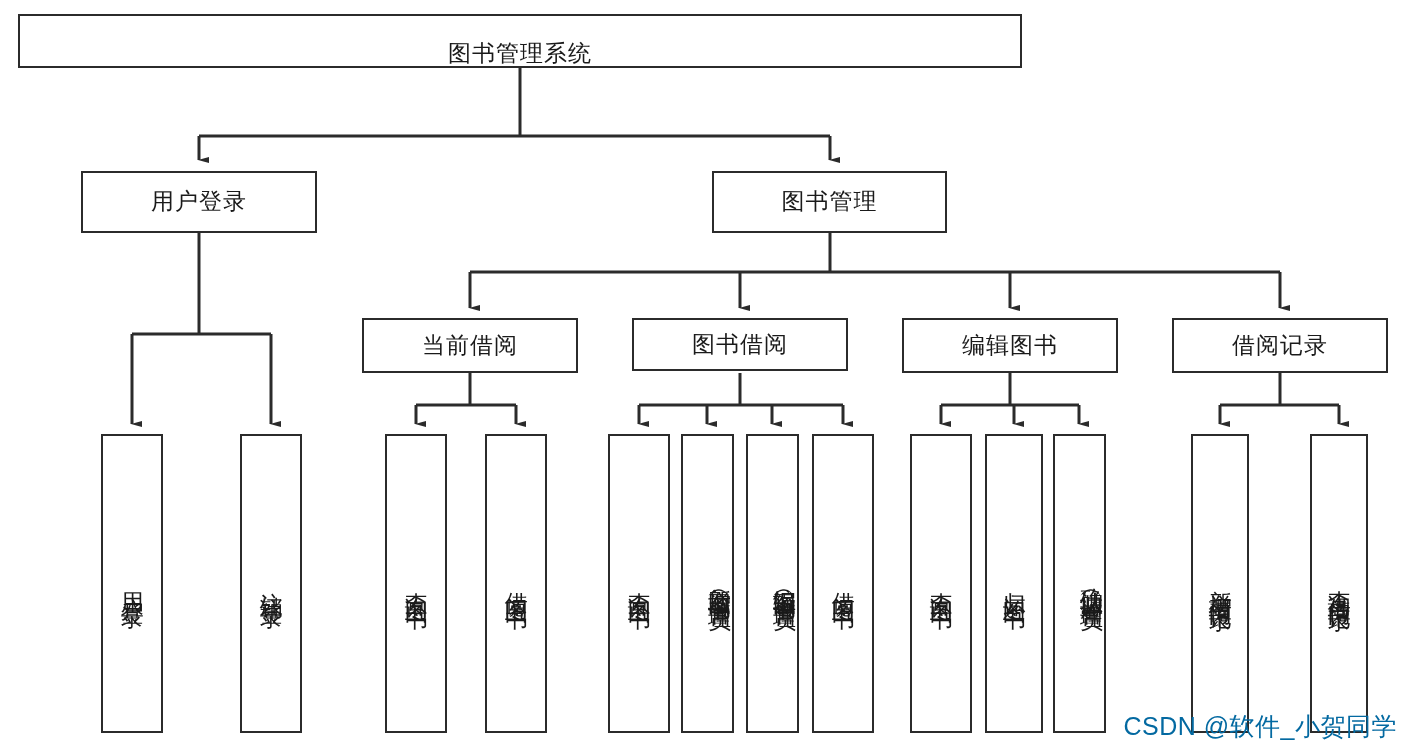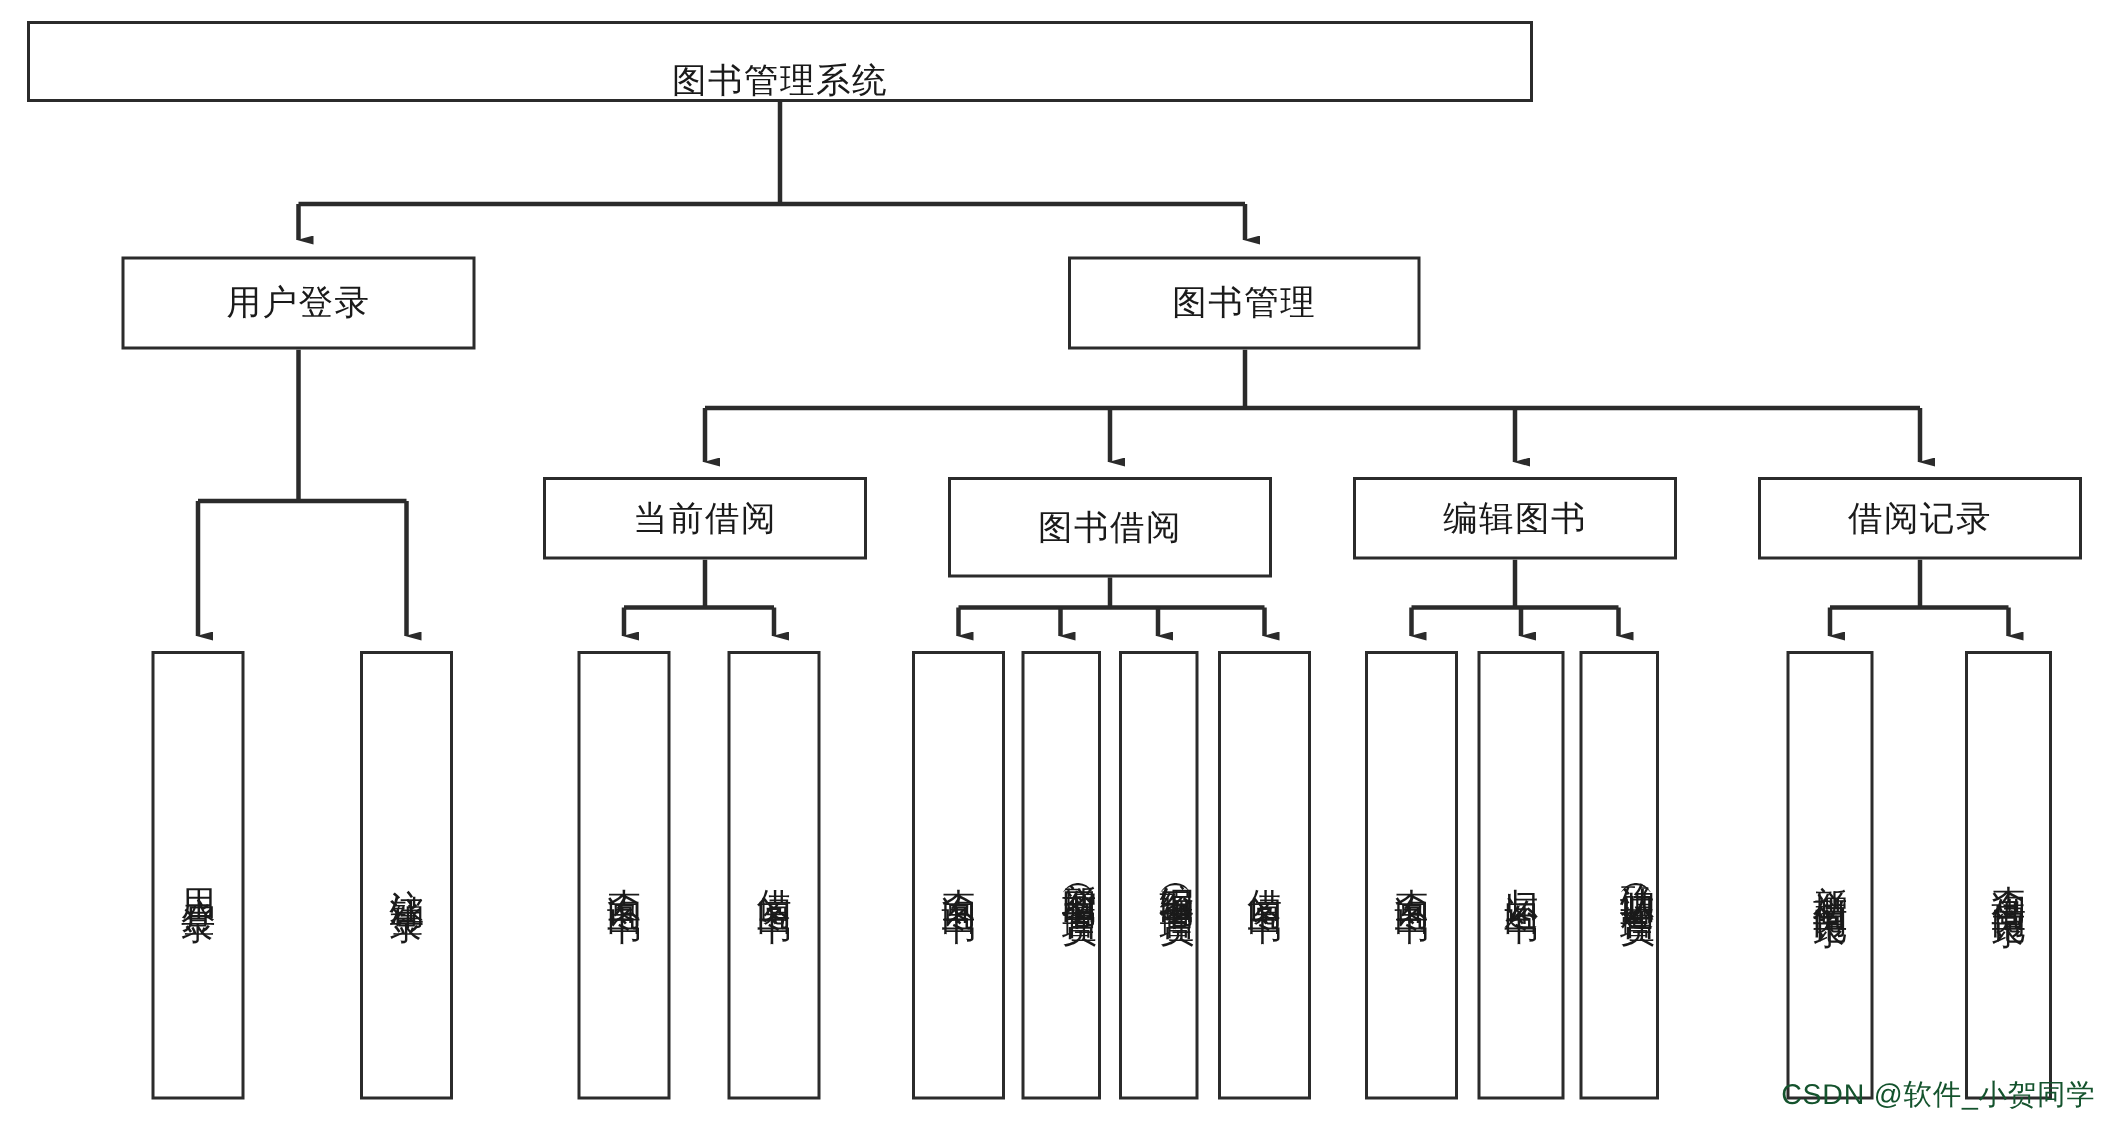--- a/index.html
+++ b/index.html
@@ -59,22 +59,22 @@
     max-height: 100%;
   }
   .node-label {
     display: block;
     white-space: pre;
   }
   .watermark {
     position: absolute;
     right: 8px;
     bottom: 4px;
-    font-size: 19px;
-    color: #14532d;
+    font-size: 25px;
+    color: #0369a1;
     white-space: nowrap;
     letter-spacing: 0.5px;
   }
 </style>
 </head>
 <body>
 
 <div id="diagram-root">
 
   <svg class="connectors" viewBox="0 0 1405 747" xmlns="http://www.w3.org/2000/svg">
@@ -134,21 +134,21 @@
   <div class="node horizontal" style="left:81px; top:171px; width:236px; height:62px;">
     <span class="node-label">用户登录</span>
   </div>
   <div class="node horizontal" style="left:712px; top:171px; width:235px; height:62px;">
     <span class="node-label">图书管理</span>
   </div>
 
   <div class="node horizontal" style="left:362px; top:318px; width:216px; height:55px;">
     <span class="node-label">当前借阅</span>
   </div>
-  <div class="node horizontal" style="left:632px; top:318px; width:216px; height:67px;align-items:center;">
+  <div class="node horizontal" style="left:632px; top:318px; width:216px; height:53px;align-items:center;">
     <span class="node-label">图书借阅</span>
   </div>
   <div class="node horizontal" style="left:902px; top:318px; width:216px; height:55px;">
     <span class="node-label">编辑图书</span>
   </div>
   <div class="node horizontal" style="left:1172px; top:318px; width:216px; height:55px;">
     <span class="node-label">借阅记录</span>
   </div>
 
   <div class="node vertical" style="left:101px; top:434px; width:62px; height:299px; align-items:center;">

